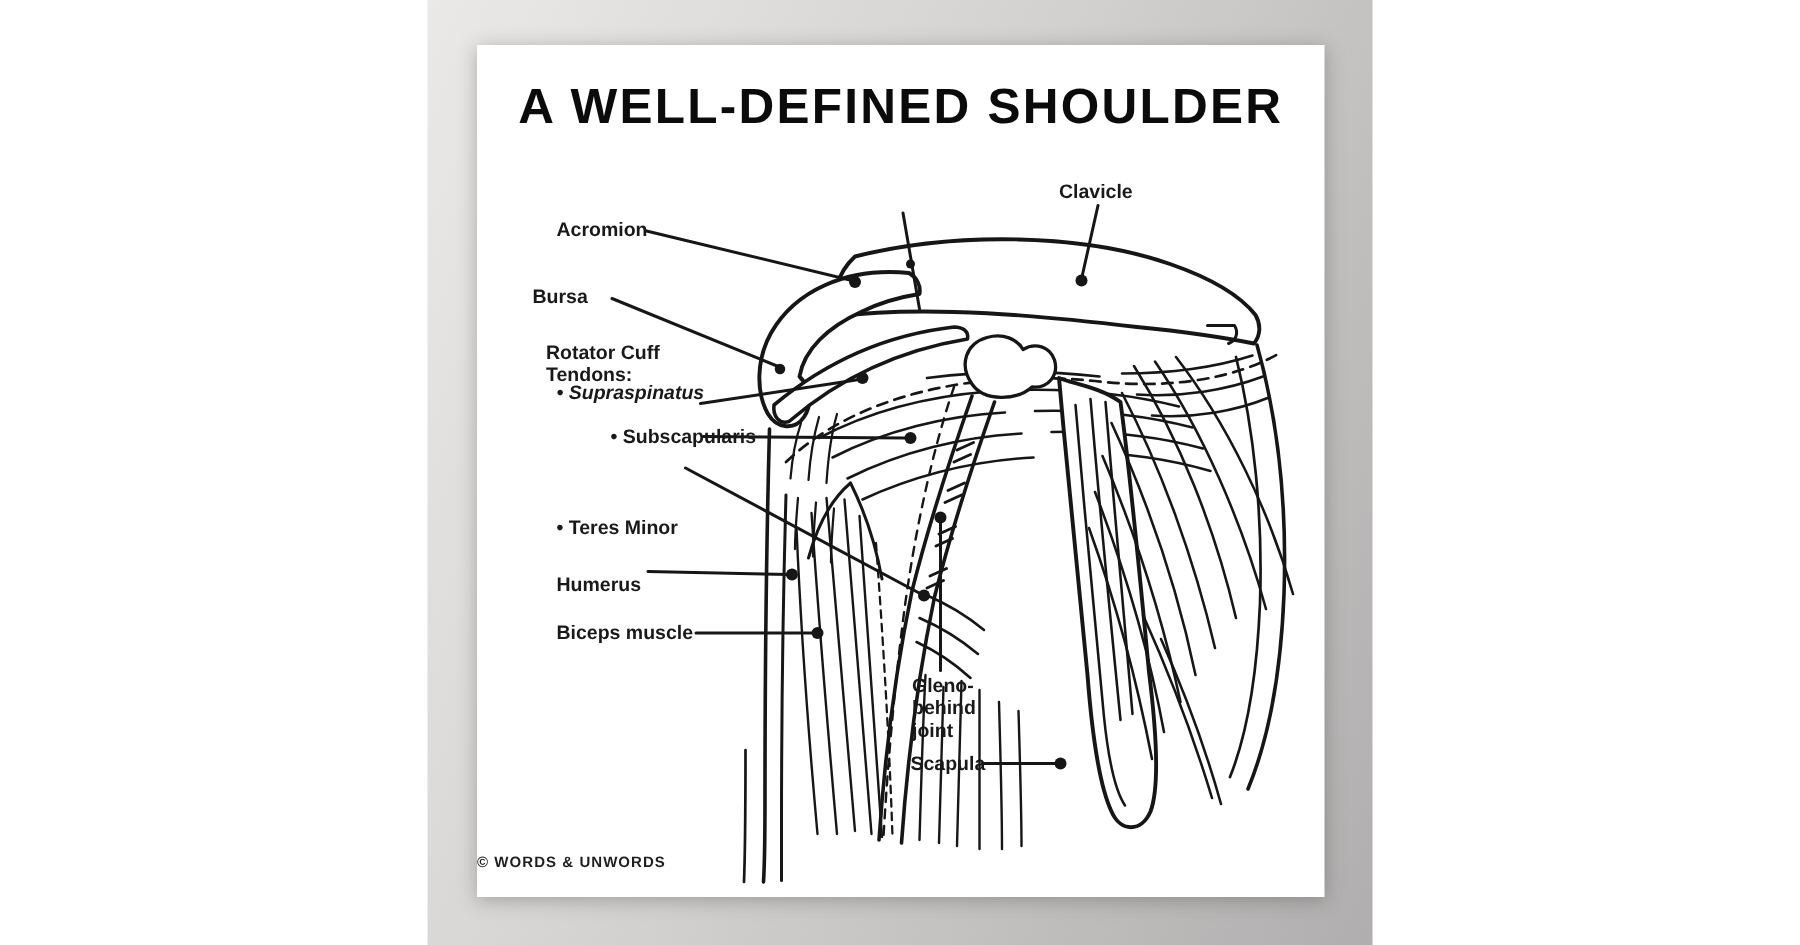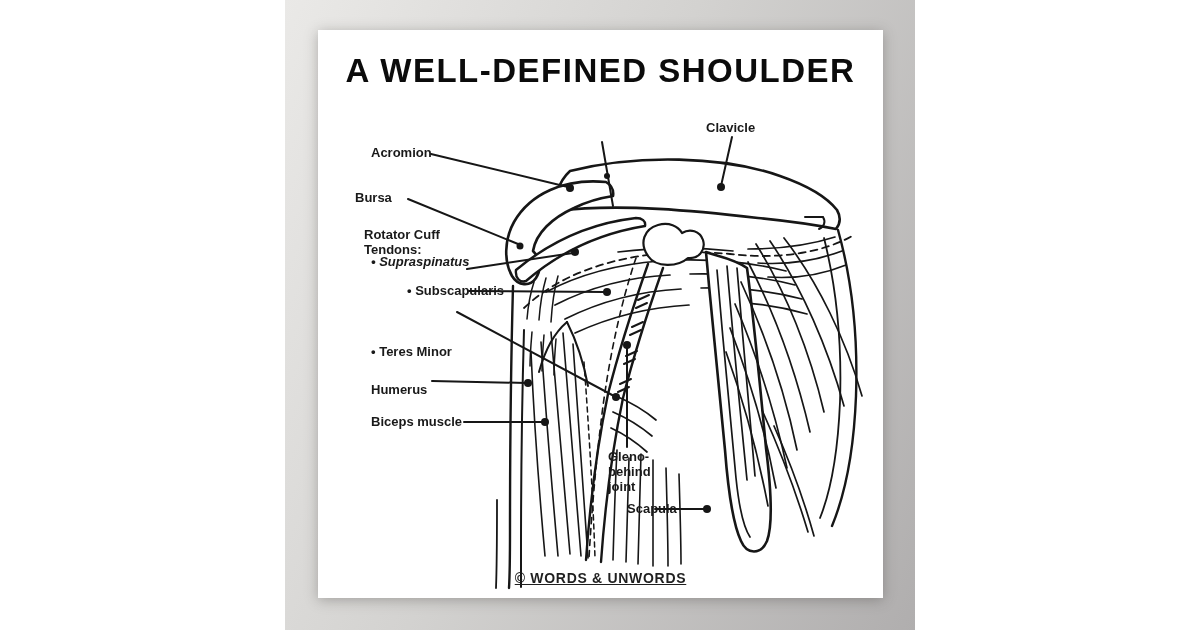--- a/index.html
+++ b/index.html
@@ -36,24 +36,24 @@
   .lbl-acromion{left:53px;top:115px;}
   .lbl-bursa{left:37px;top:160px;text-align:right;}
   .lbl-rotator{left:46px;top:197px;}
   .lbl-supra{left:53px;top:224px;font-style:italic;}
   .lbl-subscap{left:53px;top:253px;margin-left:36px;}
   .lbl-teres{left:53px;top:274px;margin-top:40px;}
   .lbl-infra{left:53px;top:296px;}
   .lbl-humerus{left:53px;top:352px;}
   .lbl-biceps{left:53px;top:384px;}
   .lbl-gleno{left:290px;top:419px;}
-  .lbl-scapula{left:289px;top:471px;padding-left:20px;}
+  .lbl-scapula{left:289px;top:471px;}
   .credit{
-    position:absolute;top:540px;left:0;right:0;text-align:center;
-    font-size:14px;font-weight:700;letter-spacing:.7px;color:#1f1f1f;text-decoration:underline;
+    position:absolute;top:540px;left:0;right:0;text-align:left;
+    font-size:10px;font-weight:700;letter-spacing:.7px;color:#1f1f1f;
   }
 </style>
 </head>
 <body>
 
 <div class="photo">
   <div class="poster">
 
     <div class="title">A WELL-DEFINED SHOULDER</div>
 

